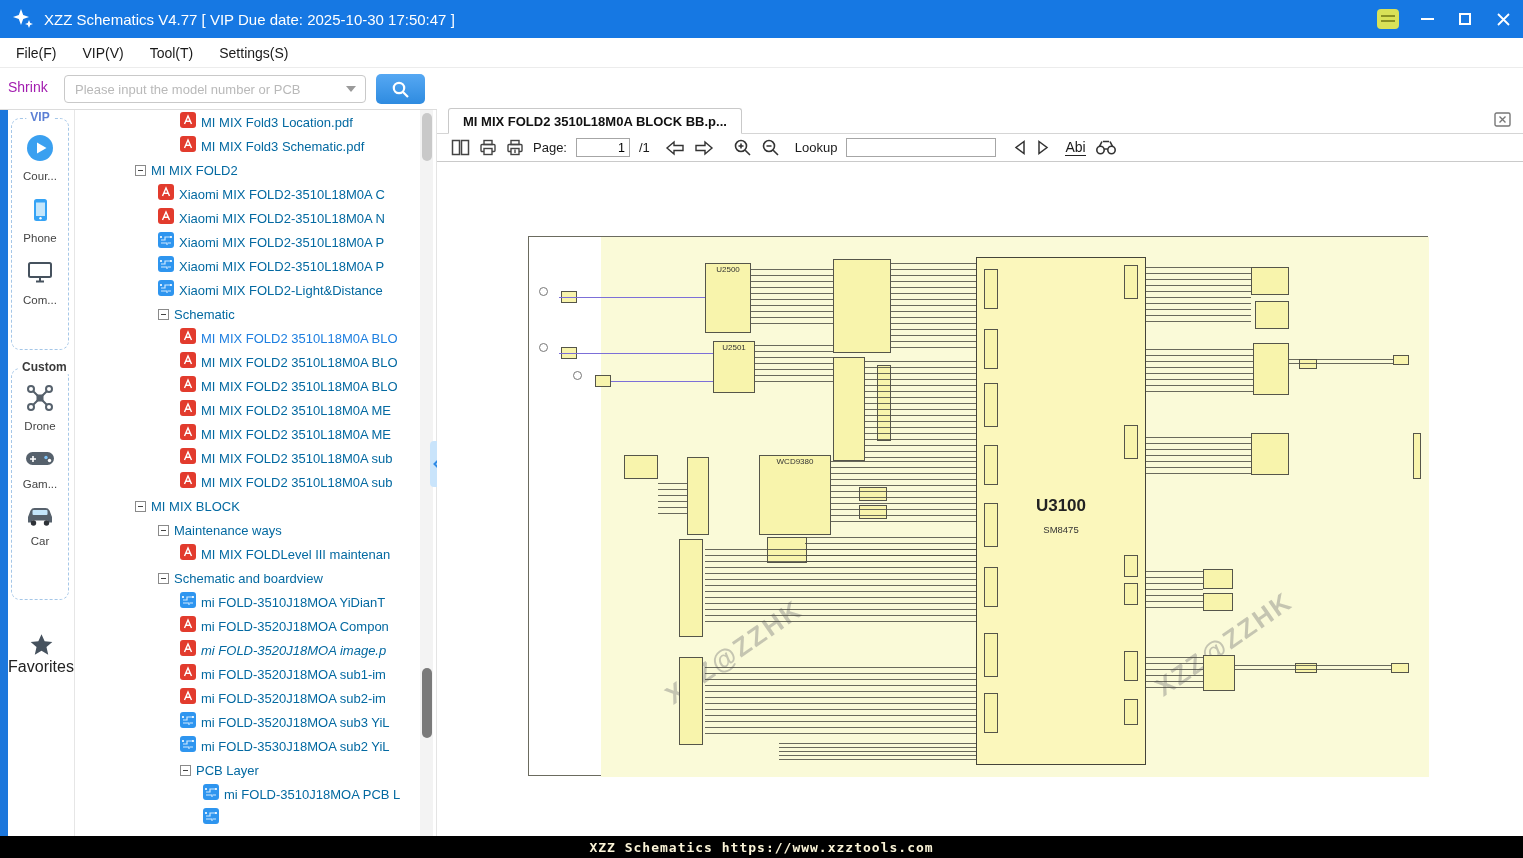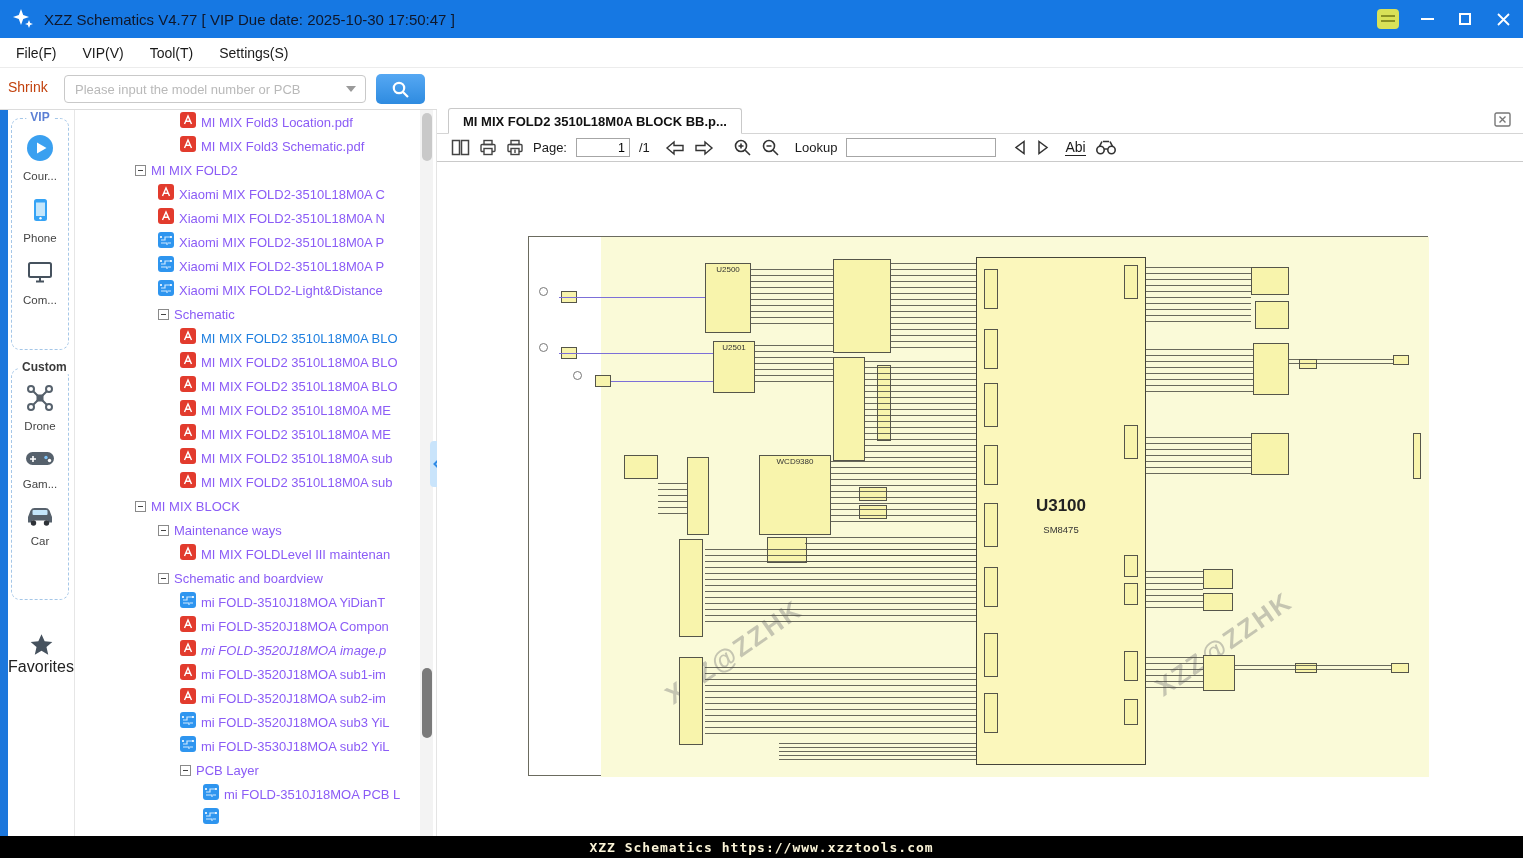--- a/index.html
+++ b/index.html
@@ -6,34 +6,34 @@
   html,body { background:#888; }
   #app {
     position:relative; width:1523px; height:858px; overflow:hidden;
     background:#fff; font-family:"Liberation Sans","DejaVu Sans",sans-serif;
     color:#222;
   }
   
   .titlebar { position:absolute; left:0; top:0; width:1523px; height:38px;
     background:#1678E3; display:flex; align-items:center; }
   .app-logo { margin-left:10px; width:26px; height:26px; display:flex; align-items:center; justify-content:center; }
-  .title-text { color:#0f172a; font-size:15px; margin-left:8px; }
+  .title-text { color:#ffffff; font-size:15px; margin-left:8px; }
   .win-controls { position:absolute; right:10px; top:0; height:38px; display:flex; align-items:center; gap:18px; }
   .vipcard { width:22px; height:20px; background:#D9E157; border-radius:4px; position:relative; cursor:pointer; }
   .vipcard::after { content:""; position:absolute; left:4px; right:4px; top:6px; height:2px; background:#8A9224; box-shadow:0 5px 0 #8A9224; }
   .winbtn { width:20px; height:20px; display:flex; align-items:center; justify-content:center; cursor:pointer; }
   .min-glyph { width:13px; height:2px; background:#fff; }
   .max-glyph { width:12px; height:12px; border:2px solid #fff; }
   
   .menubar { position:absolute; left:0; top:38px; width:1523px; height:30px; background:#fff;
     border-bottom:1px solid #ECECEC; display:flex; align-items:center; padding-left:16px; gap:26px; }
   .menu-item { font-size:14px; color:#1A1A1A; cursor:pointer; }
   
   .toolrow { position:absolute; left:0; top:68px; width:1523px; height:42px; background:#fff; }
-  .shrink { position:absolute; left:8px; top:11px; font-size:14px; color:#c2410c; cursor:pointer; }
+  .shrink { position:absolute; left:8px; top:11px; font-size:14px; color:#a21caf; cursor:pointer; }
   .searchbox { position:absolute; left:64px; top:7px; width:302px; height:28px; border:1px solid #C9C9C9;
     border-radius:4px; display:flex; align-items:center; background:#fff; }
   .searchbox input { flex:1; border:none; outline:none; font-size:13px; padding:0 6px 0 10px;
     font-family:inherit; color:#333; background:transparent; }
   .searchbox input::placeholder { color:#B9B9B9; }
   .dd-chevron { width:0; height:0; border-left:5px solid transparent; border-right:5px solid transparent;
     border-top:6px solid #9A9A9A; margin-right:9px; }
   .search-btn { position:absolute; left:376px; top:6px; width:49px; height:30px; border-radius:5px;
     background:linear-gradient(#56A8F3,#2E8BE0); display:flex; align-items:center; justify-content:center; cursor:pointer; }
   .toolrow-divider { position:absolute; left:0; top:109px; width:437px; height:1px; background:#DCDCDC; }
@@ -50,21 +50,21 @@
   .vip-box .box-label { left:50%; transform:translateX(-50%); color:#5B7FD4; }
   .custom-box { top:258px; height:232px; }
   .custom-box .box-label { left:6px; color:#3A3A3A; }
   .vip-items { position:absolute; inset:14px 0 0 0; display:flex; flex-direction:column; align-items:center; gap:13px; }
   .vip-item { display:flex; flex-direction:column; align-items:center; cursor:pointer; }
   .vip-item .vlabel { font-size:11.5px; color:#444; margin-top:3px; }
   .fav-item { position:absolute; left:0; right:0; top:522px; display:flex; flex-direction:column; align-items:center; cursor:pointer; }
   
   .tree { position:absolute; left:75px; top:110px; width:358px; height:726px; background:#fff; overflow:hidden; }
   .tree-row { height:24px; display:flex; align-items:center; white-space:nowrap; overflow:hidden; cursor:pointer; }
-  .tree-row .tlabel { font-size:13px; color:#8b5cf6; margin-left:5px; }
+  .tree-row .tlabel { font-size:13px; color:#0369a1; margin-left:5px; }
   .tree-row.selected .tlabel { color:#1E7FE0; }
   .nodebox { width:11px; height:11px; border:1px solid #8A8A8A; background:#fff; position:relative; flex:none; }
   .nodebox::after { content:""; position:absolute; left:2px; right:2px; top:4px; height:1px; background:#444; }
   .ticon { flex:none; width:16px; height:16px; }
   .tree-scroll { position:absolute; right:0; top:0; width:13px; height:726px; background:#F3F3F3; }
   .scroll-thumb { position:absolute; left:1.5px; width:10px; border-radius:5px; }
   .collapse-handle { position:absolute; left:430px; top:441px; width:13px; height:46px; background:#C9E4FB;
     border-radius:4px; display:flex; align-items:center; justify-content:center; cursor:pointer; }
   .viewer-vline { position:absolute; left:436px; top:110px; width:1px; height:726px; background:#E4E4E4; }
   

